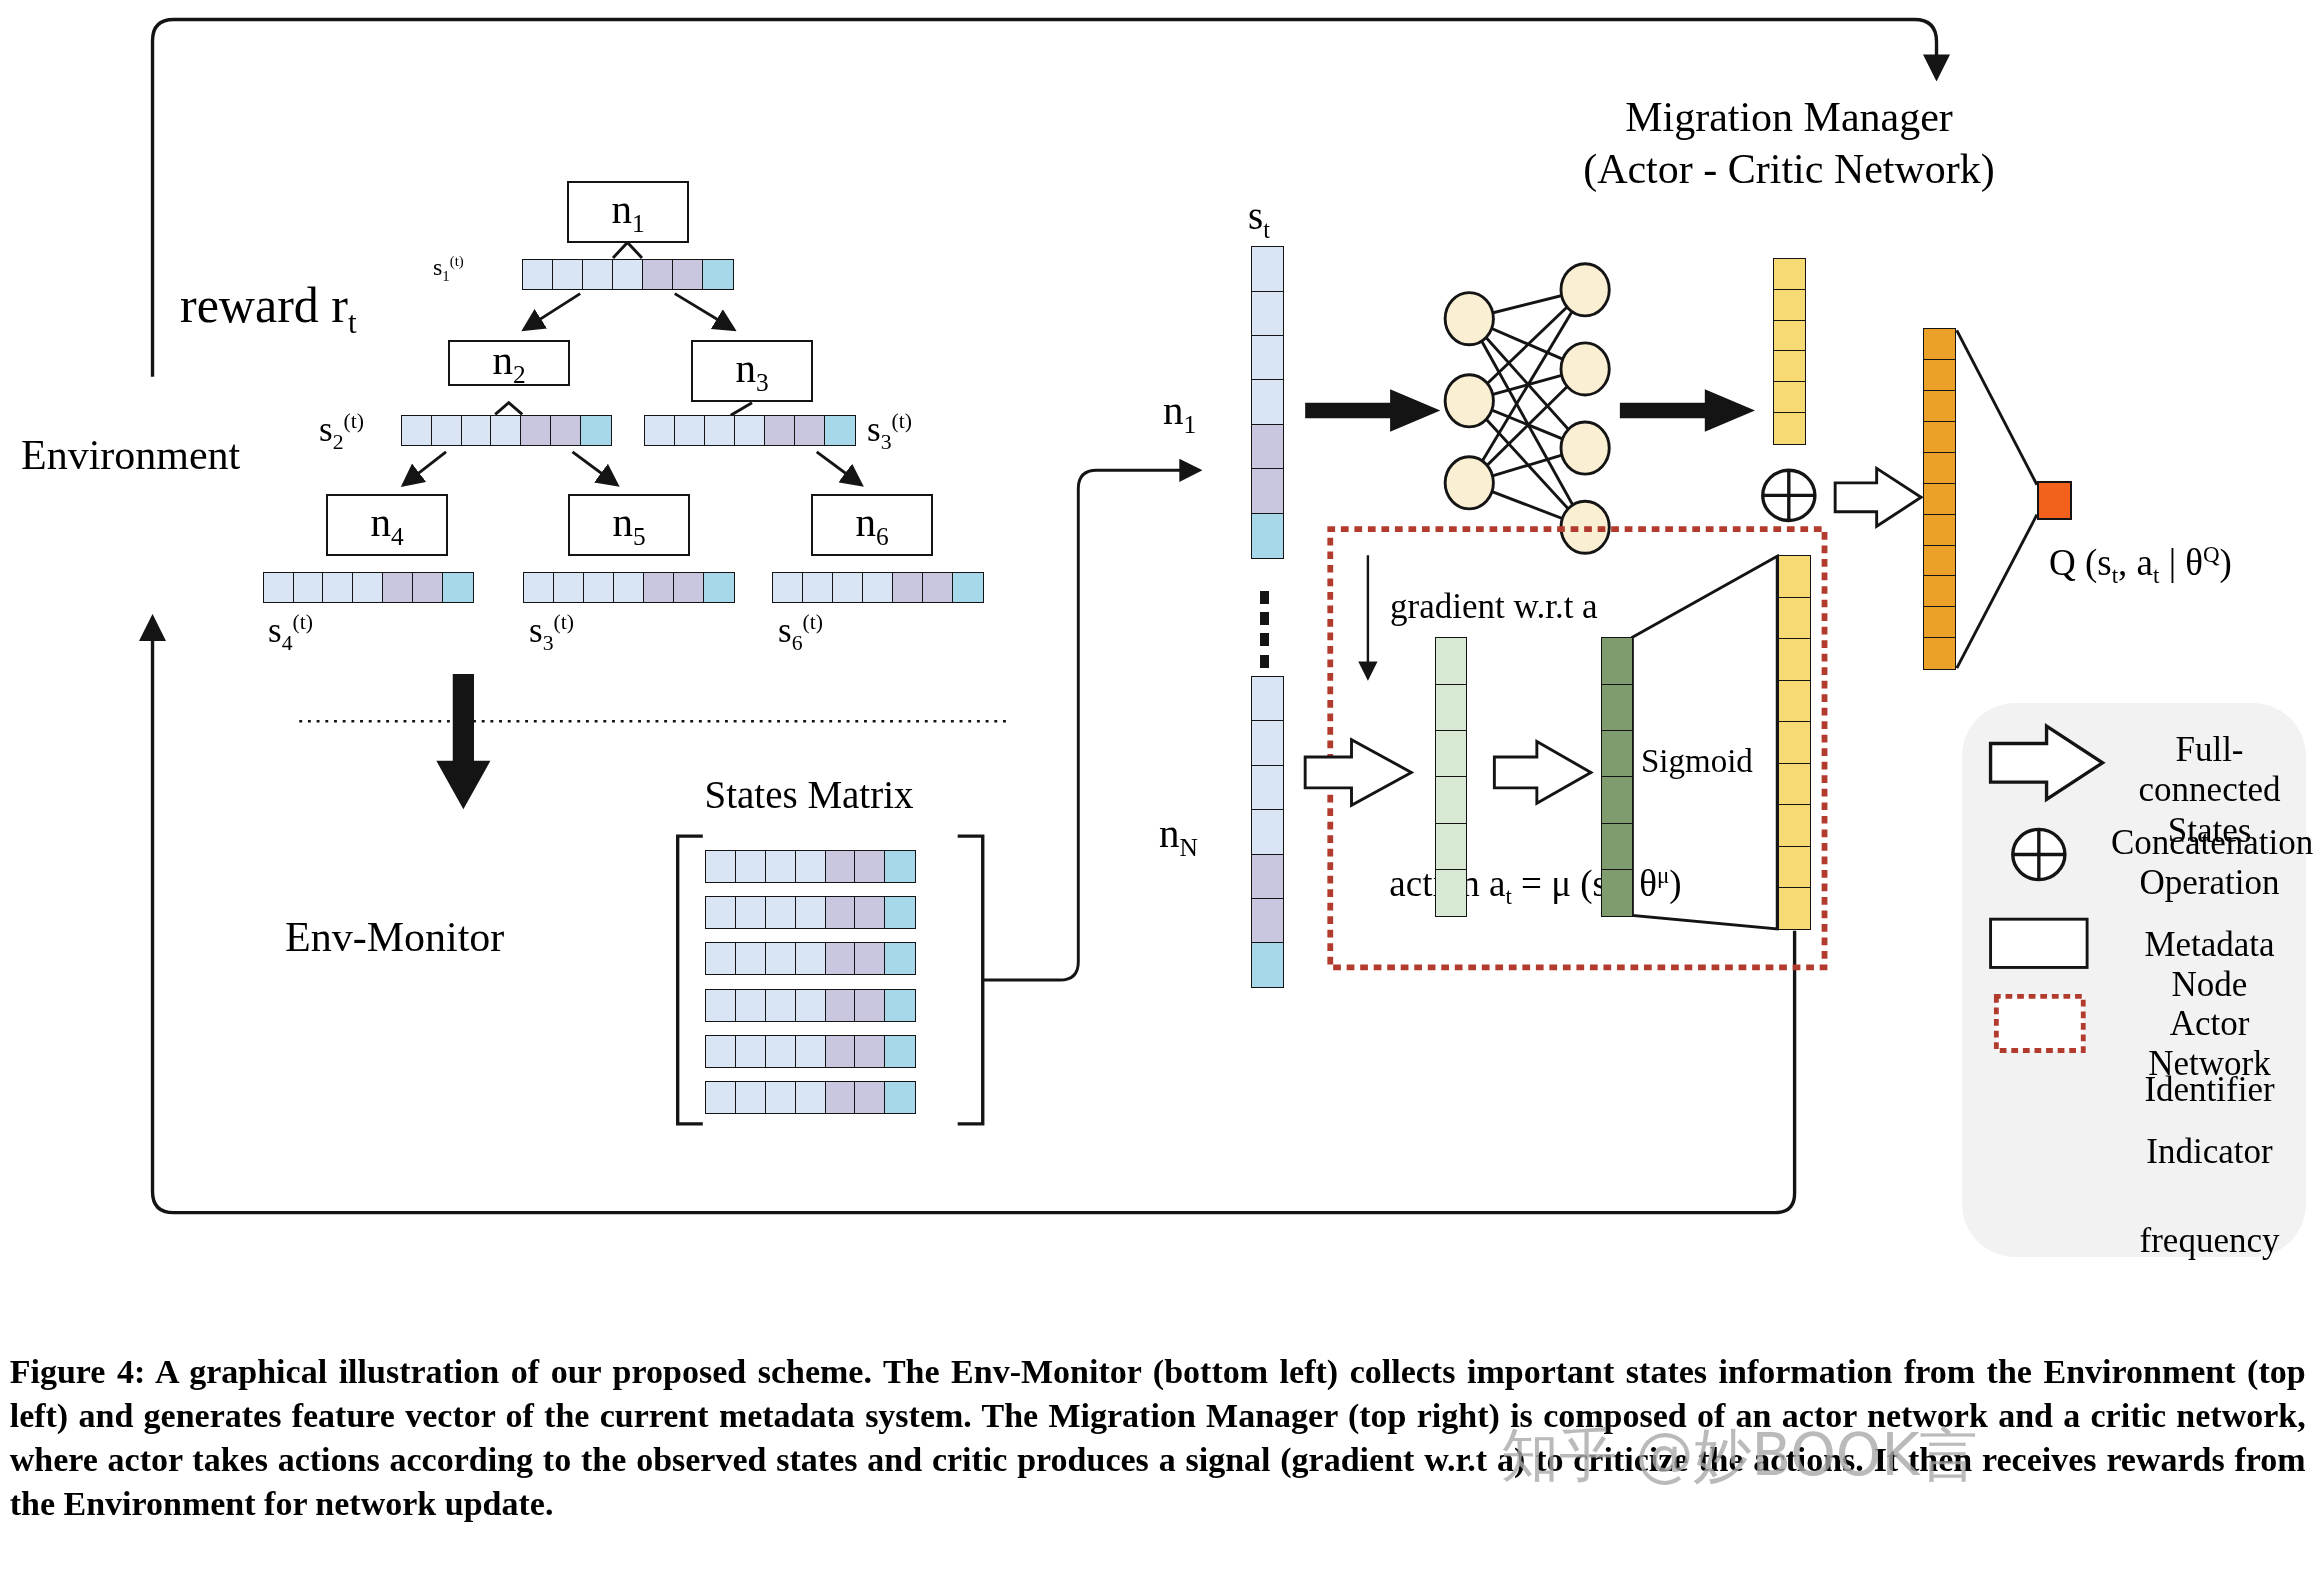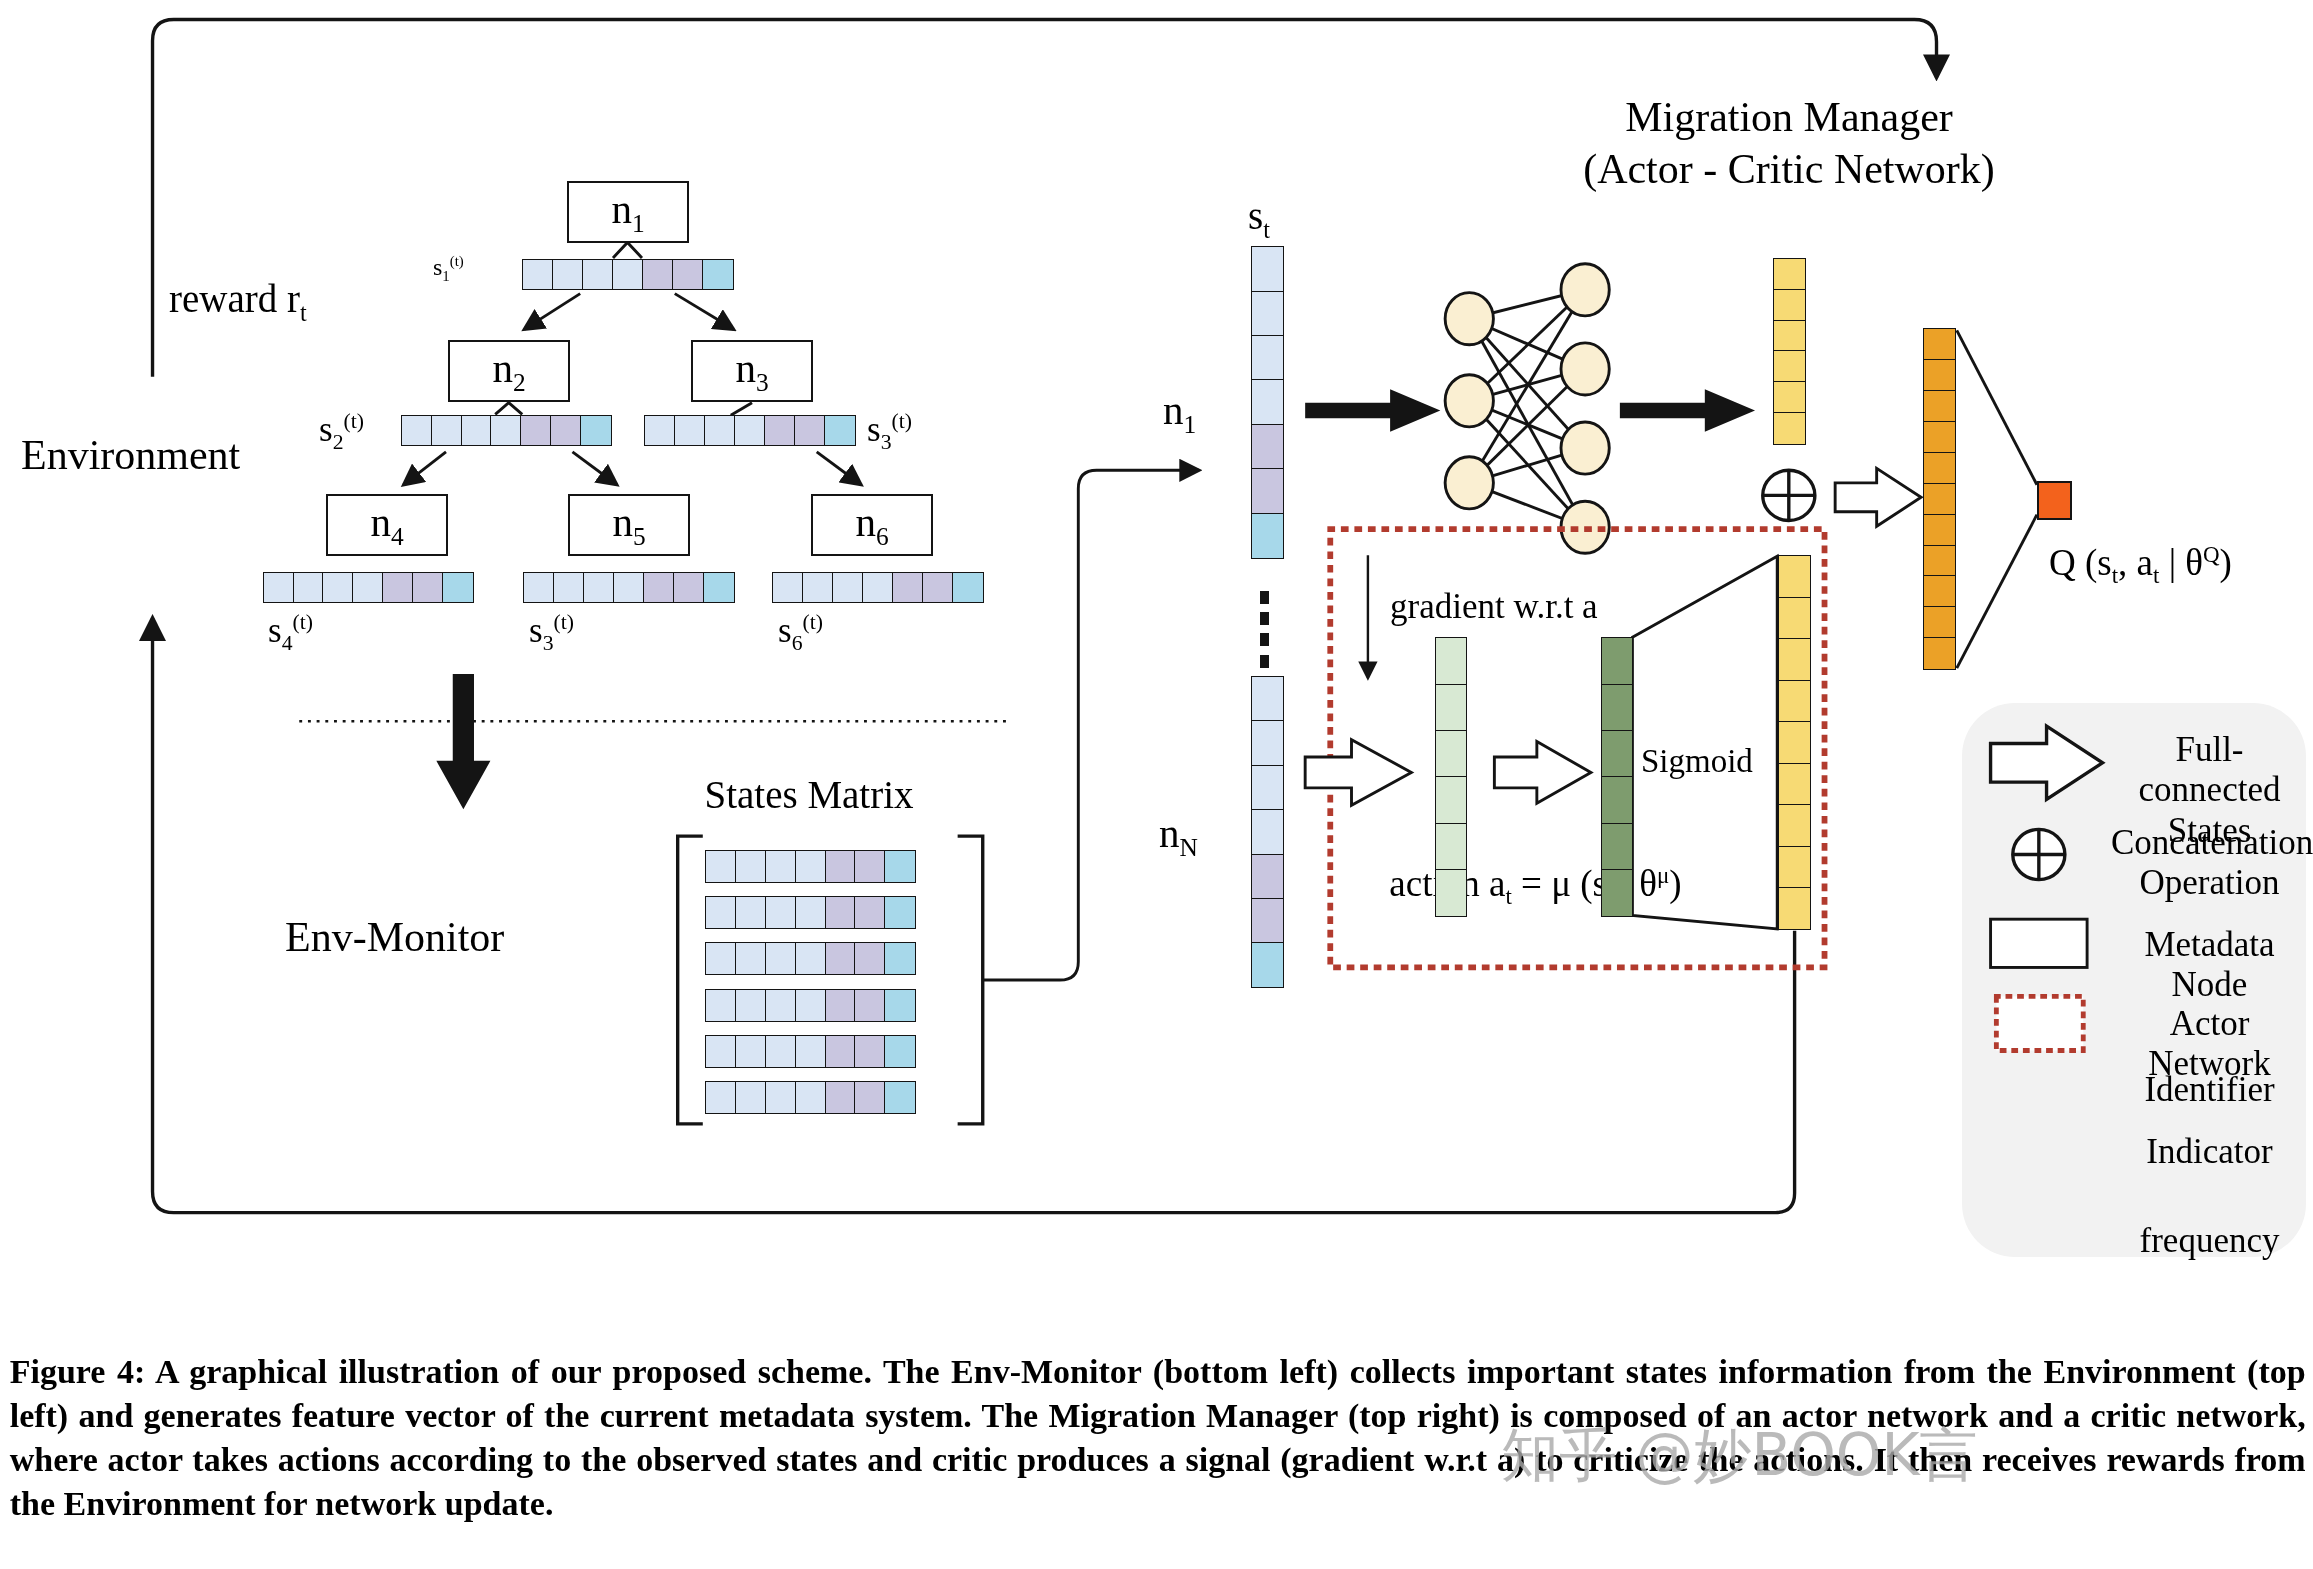--- a/index.html
+++ b/index.html
@@ -102,27 +102,27 @@
 
     <g stroke="#141414" stroke-width="3.5" fill="#fff">
       <ellipse cx="1853" cy="513" rx="27" ry="26"></ellipse>
       <path d="M1826,513 L1880,513 M1853,487 L1853,539"></path>
     </g>
   </svg>
 
   <div class="lbl" style="left:1451px;top:93px;width:676px;text-align:center;font-size:42px;">Migration Manager</div>
   <div class="lbl" style="left:1451px;top:145px;width:676px;text-align:center;font-size:42px;">(Actor - Critic Network)</div>
 
-  <div class="lbl" style="left:169px;top:276px;font-size:39px;">reward r<sub>t</sub></div>
+  <div class="lbl" style="left:180px;top:276px;font-size:50px;">reward r<sub>t</sub></div>
   <div class="lbl" style="left:21px;top:431px;font-size:42px;">Environment</div>
 
   <div class="nodebox" style="left:567px;top:181px;width:122px;height:62px;">
       <span>n<sub>1</sub></span>
     </div>
-  <div class="nodebox" style="left:448px;top:340px;width:122px;height:62px;">
+  <div class="nodebox" style="left:448px;top:340px;width:122px;height:46px;">
       <span>n<sub>2</sub></span>
     </div>
   <div class="nodebox" style="left:691px;top:340px;width:122px;height:62px;">
       <span>n<sub>3</sub></span>
     </div>
   <div class="nodebox" style="left:326px;top:494px;width:122px;height:62px;">
       <span>n<sub>4</sub></span>
     </div>
   <div class="nodebox" style="left:568px;top:494px;width:122px;height:62px;">
       <span>n<sub>5</sub></span>

